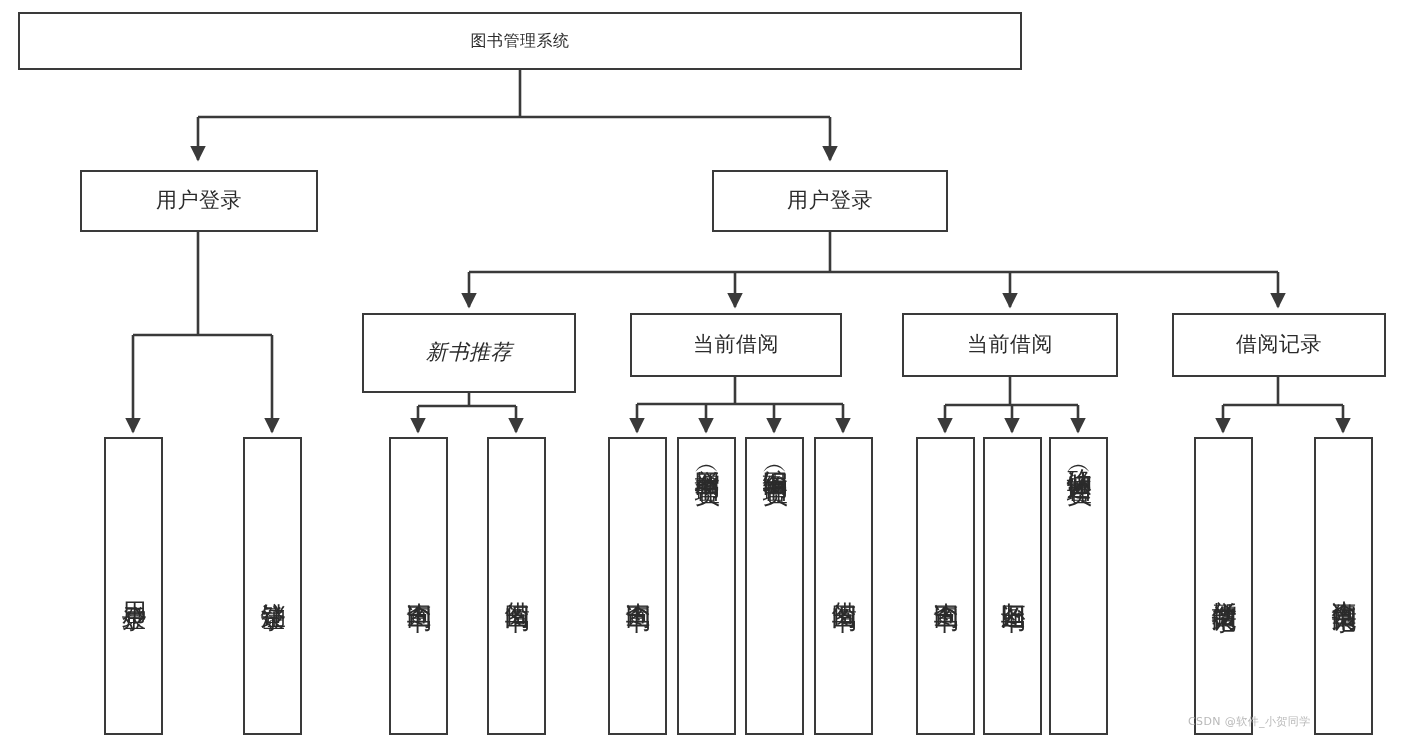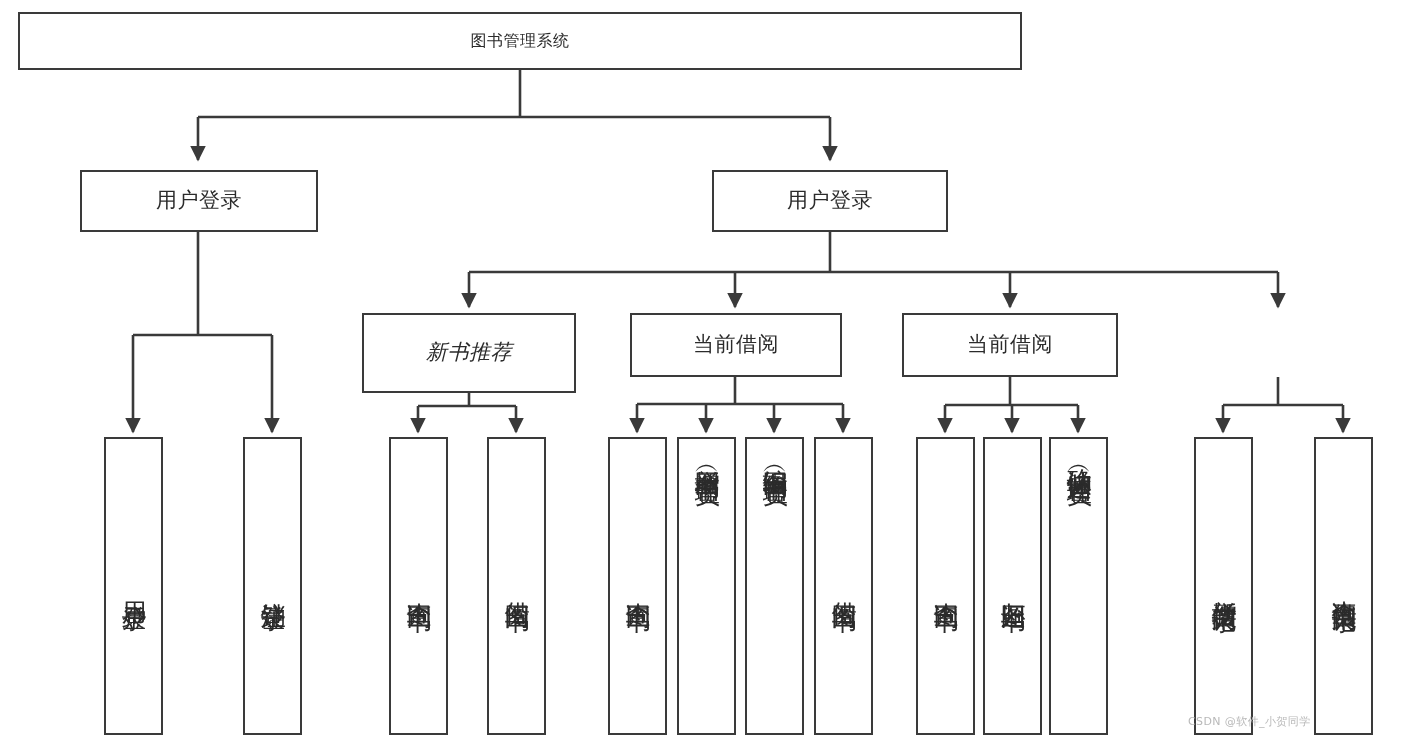--- a/index.html
+++ b/index.html
@@ -145,20 +145,23 @@
 
   <div class="node horizontal" style="left:362px; top:313px; width:214px; height:80px;font-style:italic;">
     <span class="label">新书推荐</span>
   </div>
   <div class="node horizontal" style="left:630px; top:313px; width:212px; height:64px;">
     <span class="label">当前借阅</span>
   </div>
   <div class="node horizontal" style="left:902px; top:313px; width:216px; height:64px;">
     <span class="label">当前借阅</span>
   </div>
+  <div class="node horizontal" style="left:1172px; top:313px; width:214px; height:64px;">
+    <span class="label">借阅记录</span>
+  </div>
 
   <div class="node vertical centered" style="left:104px; top:437px; width:59px; height:298px;">
     <span class="label">用户登录</span>
   </div>
   <div class="node vertical centered" style="left:243px; top:437px; width:59px; height:298px;">
     <span class="label">注销登录</span>
   </div>
 
   <div class="node vertical centered" style="left:389px; top:437px; width:59px; height:298px;">
     <span class="label">查询图书</span>

